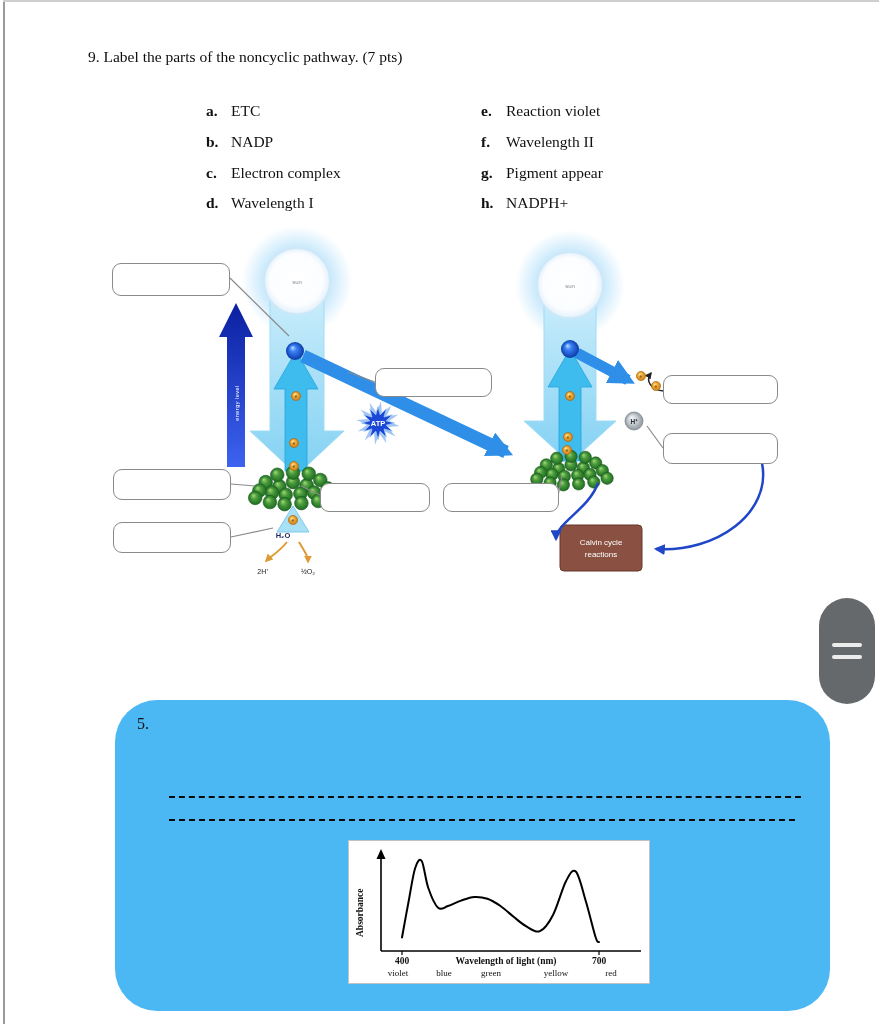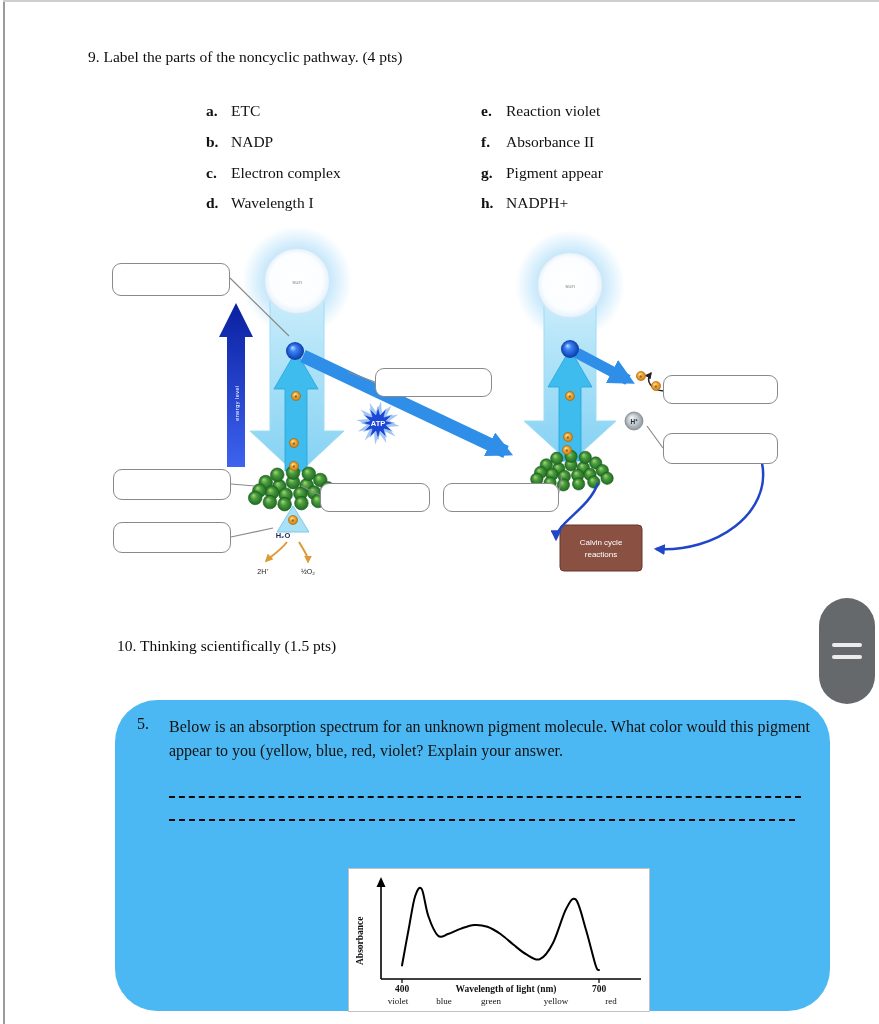--- a/index.html
+++ b/index.html
@@ -29,33 +29,33 @@
   .drag-handle .bar:nth-child(2){ top:57px; }
 
   .blue-card { position:absolute; left:115px; top:700px; width:715px; height:311px;
                background:#4cb8f3; border-radius:42px; z-index:1; }
   .q5-num  { position:absolute; left:22px; top:15px; font-size:16px; }
   .q5-text { position:absolute; left:54px; top:15px; width:652px; font-size:16px; line-height:1.5; }
   .ans-line { position:absolute; left:54px; height:0; border-top:2.4px dashed #0b0b0b; cursor:text; }
   .ans-line.l1 { top:96px;  width:632px; }
   .ans-line.l2 { top:119px; width:626px; }
 
-  .chart-box { position:absolute; left:233px; top:168px; width:302px; height:144px;
+  .chart-box { position:absolute; left:233px; top:140px; width:302px; height:144px;
                background:#ffffff; border:1px solid #c2c2c2; }
   .chx { font-family:"Liberation Serif", serif; font-size:9.5px; font-weight:600; fill:#111; }
   .chc { font-family:"Liberation Serif", serif; font-size:9px; fill:#111; }
 </style>
 </head>
 <body>
 
 <div class="page">
   <div class="edge-left"></div>
   <div class="edge-top"></div>
 
-  <div class="q-title" style="left:88px; top:48px;">9. Label the parts of the noncyclic pathway. (4 pts)</div>
+  <div class="q-title" style="left:88px; top:48px;">9. Label the parts of the noncyclic pathway. (7 pts)</div>
 
   <div class="opt-col" style="left:206px; top:102px;">
     <div class="opt-row">
       <span class="opt-letter">a.</span>
       <span>ETC</span>
     </div>
     <div class="opt-row">
       <span class="opt-letter">b.</span>
       <span>NADP</span>
     </div>
@@ -69,21 +69,21 @@
     </div>
   </div>
 
   <div class="opt-col" style="left:481px; top:102px;">
     <div class="opt-row">
       <span class="opt-letter">e.</span>
       <span>Reaction violet</span>
     </div>
     <div class="opt-row">
       <span class="opt-letter">f.</span>
-      <span>Absorbance II</span>
+      <span>Wavelength II</span>
     </div>
     <div class="opt-row">
       <span class="opt-letter">g.</span>
       <span>Pigment appear</span>
     </div>
     <div class="opt-row">
       <span class="opt-letter">h.</span>
       <span>NADPH+</span>
     </div>
   </div>
@@ -269,30 +269,28 @@
 
   <div class="label-box" style="left:112px; top:263px; width:118px; height:33px;"></div>
   <div class="label-box" style="left:375px; top:368px; width:117px; height:29px;"></div>
   <div class="label-box" style="left:663px; top:375px; width:115px; height:29px;"></div>
   <div class="label-box" style="left:663px; top:433px; width:115px; height:31px;"></div>
   <div class="label-box" style="left:113px; top:469px; width:118px; height:31px;"></div>
   <div class="label-box" style="left:320px; top:483px; width:110px; height:29px;"></div>
   <div class="label-box" style="left:443px; top:483px; width:116px; height:29px;"></div>
   <div class="label-box" style="left:113px; top:522px; width:118px; height:31px;"></div>
 
-  <div class="q-title" style="left:117px; top:637px;">10. Thinking scientifically (1.5 pts)</div>
 
   <div class="drag-handle">
     <span class="bar"></span>
     <span class="bar"></span>
   </div>
 
   <div class="blue-card">
     <span class="q5-num">5.</span>
-    <div class="q5-text">Below is an absorption spectrum for an unknown pigment molecule. What color would this pigment appear to you (yellow, blue, red, violet? Explain your answer.</div>
     <div class="ans-line l1"></div>
     <div class="ans-line l2"></div>
 
     <div class="chart-box">
       <svg viewBox="0 0 300 142" width="300" height="142">
 
         <line x1="32" y1="110" x2="32" y2="16" stroke="#000" stroke-width="1.6"></line>
         <polygon points="32,8 27.5,18 36.5,18" fill="#000"></polygon>
 
         <line x1="32" y1="110" x2="292" y2="110" stroke="#000" stroke-width="1.6"></line>

